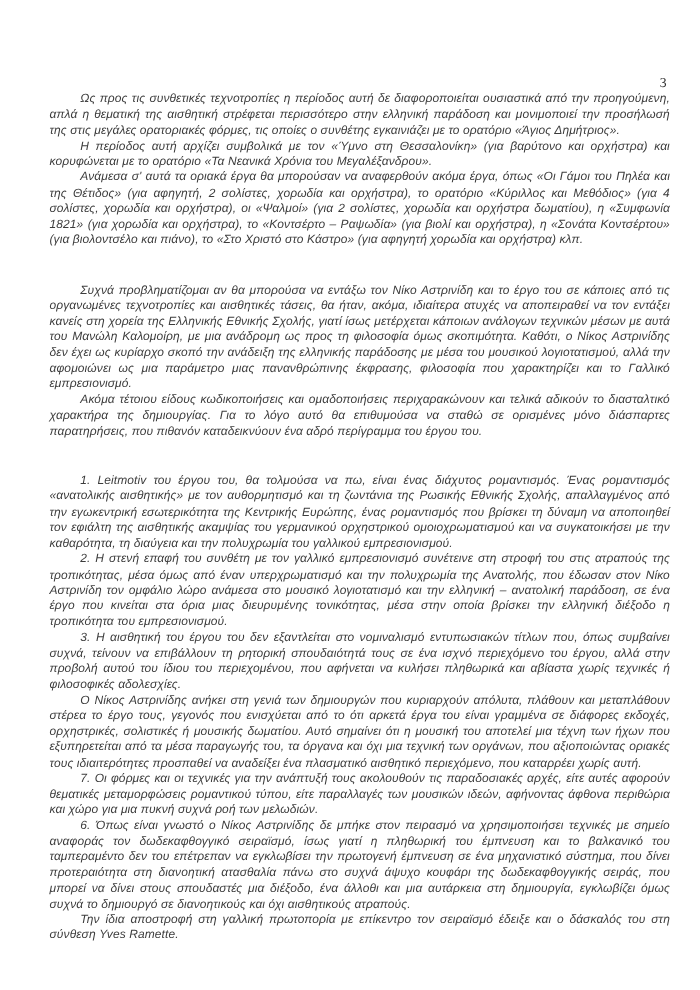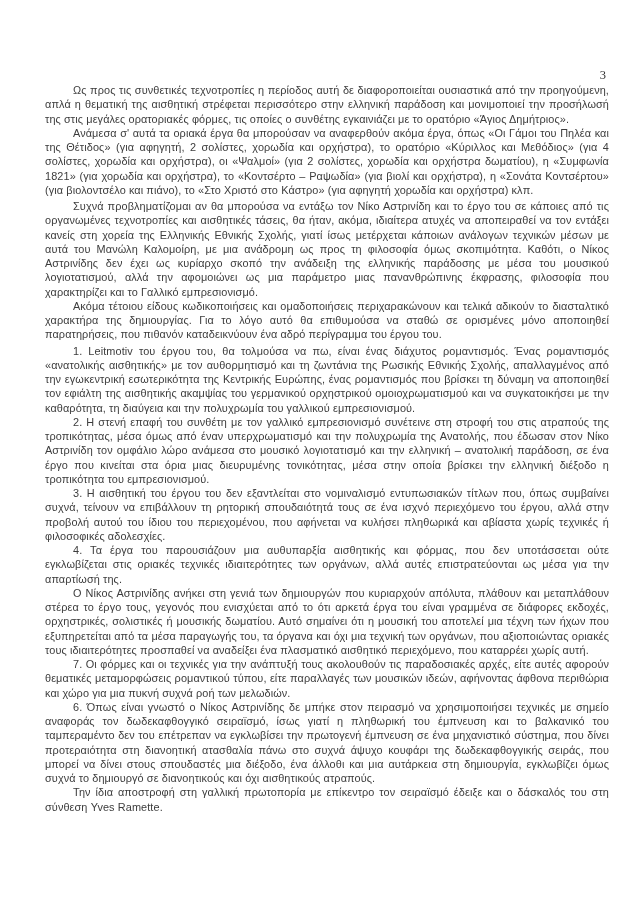--- a/index.html
+++ b/index.html
@@ -31,38 +31,39 @@
   }
   .body-text p {
     margin: 0;
     padding: 0;
     text-indent: 28px;
     text-align: justify;
     font-size: 10.9px;
     line-height: 14.25px;
     letter-spacing: 0.1px;
     color: #3c3c3c;
+    font-style: italic;
   }
   .body-text p.gap {
-    margin-top: 2px;
+    margin-top: 31px;
   }
 </style>
 </head>
 <body>
 
 <div class="page">
   <span class="page-number">3</span>
   <div class="body-text">
     <p>Ως προς τις συνθετικές τεχνοτροπίες η περίοδος αυτή δε διαφοροποιείται ουσιαστικά από την προηγούμενη, απλά η θεματική της αισθητική στρέφεται περισσότερο στην ελληνική παράδοση και μονιμοποιεί την προσήλωσή της στις μεγάλες ορατοριακές φόρμες, τις οποίες ο συνθέτης εγκαινιάζει με το ορατόριο «Άγιος Δημήτριος».</p>
+    <p>Η περίοδος αυτή αρχίζει συμβολικά με τον «Ύμνο στη Θεσσαλονίκη» (για βαρύτονο και ορχήστρα) και κορυφώνεται με το ορατόριο «Τα Νεανικά Χρόνια του Μεγαλέξανδρου».</p>
     <p>Ανάμεσα σ' αυτά τα οριακά έργα θα μπορούσαν να αναφερθούν ακόμα έργα, όπως «Οι Γάμοι του Πηλέα και της Θέτιδος» (για αφηγητή, 2 σολίστες, χορωδία και ορχήστρα), το ορατόριο «Κύριλλος και Μεθόδιος» (για 4 σολίστες, χορωδία και ορχήστρα), οι «Ψαλμοί» (για 2 σολίστες, χορωδία και ορχήστρα δωματίου), η «Συμφωνία 1821» (για χορωδία και ορχήστρα), το «Κοντσέρτο – Ραψωδία» (για βιολί και ορχήστρα), η «Σονάτα Κοντσέρτου» (για βιολοντσέλο και πιάνο), το «Στο Χριστό στο Κάστρο» (για αφηγητή χορωδία και ορχήστρα) κλπ.</p>
     <p class="gap">Συχνά προβληματίζομαι αν θα μπορούσα να εντάξω τον Νίκο Αστρινίδη και το έργο του σε κάποιες από τις οργανωμένες τεχνοτροπίες και αισθητικές τάσεις, θα ήταν, ακόμα, ιδιαίτερα ατυχές να αποπειραθεί να τον εντάξει κανείς στη χορεία της Ελληνικής Εθνικής Σχολής, γιατί ίσως μετέρχεται κάποιων ανάλογων τεχνικών μέσων με αυτά του Μανώλη Καλομοίρη, με μια ανάδρομη ως προς τη φιλοσοφία όμως σκοπιμότητα. Καθότι, ο Νίκος Αστρινίδης δεν έχει ως κυρίαρχο σκοπό την ανάδειξη της ελληνικής παράδοσης με μέσα του μουσικού λογιοτατισμού, αλλά την αφομοιώνει ως μια παράμετρο μιας πανανθρώπινης έκφρασης, φιλοσοφία που χαρακτηρίζει και το Γαλλικό εμπρεσιονισμό.</p>
-    <p>Ακόμα τέτοιου είδους κωδικοποιήσεις και ομαδοποιήσεις περιχαρακώνουν και τελικά αδικούν το διασταλτικό χαρακτήρα της δημιουργίας. Για το λόγο αυτό θα επιθυμούσα να σταθώ σε ορισμένες μόνο αποποιηθεί παρατηρήσεις, που πιθανόν καταδεικνύουν ένα αδρό περίγραμμα του έργου του.</p>
+    <p>Ακόμα τέτοιου είδους κωδικοποιήσεις και ομαδοποιήσεις περιχαρακώνουν και τελικά αδικούν το διασταλτικό χαρακτήρα της δημιουργίας. Για το λόγο αυτό θα επιθυμούσα να σταθώ σε ορισμένες μόνο διάσπαρτες παρατηρήσεις, που πιθανόν καταδεικνύουν ένα αδρό περίγραμμα του έργου του.</p>
     <p class="gap">1. Leitmotiv του έργου του, θα τολμούσα να πω, είναι ένας διάχυτος ρομαντισμός. Ένας ρομαντισμός «ανατολικής αισθητικής» με τον αυθορμητισμό και τη ζωντάνια της Ρωσικής Εθνικής Σχολής, απαλλαγμένος από την εγωκεντρική εσωτερικότητα της Κεντρικής Ευρώπης, ένας  ρομαντισμός που βρίσκει τη δύναμη να αποποιηθεί τον εφιάλτη της αισθητικής ακαμψίας του γερμανικού ορχηστρικού ομοιοχρωματισμού και να συγκατοικήσει με την καθαρότητα, τη διαύγεια και την πολυχρωμία του γαλλικού εμπρεσιονισμού.</p>
     <p>2. Η στενή επαφή του συνθέτη με τον γαλλικό εμπρεσιονισμό συνέτεινε στη στροφή του  στις ατραπούς της τροπικότητας, μέσα όμως από έναν υπερχρωματισμό και την πολυχρωμία της Ανατολής, που έδωσαν στον Νίκο Αστρινίδη τον ομφάλιο λώρο ανάμεσα στο μουσικό λογιοτατισμό και την ελληνική – ανατολική παράδοση, σε ένα έργο που κινείται στα όρια μιας διευρυμένης τονικότητας, μέσα στην οποία βρίσκει την ελληνική διέξοδο η τροπικότητα του εμπρεσιονισμού.</p>
     <p>3. Η αισθητική του έργου του δεν εξαντλείται στο νομιναλισμό εντυπωσιακών τίτλων που, όπως συμβαίνει συχνά, τείνουν να επιβάλλουν τη ρητορική σπουδαιότητά τους σε ένα ισχνό περιεχόμενο του έργου, αλλά στην προβολή αυτού του ίδιου του περιεχομένου, που αφήνεται να κυλήσει πληθωρικά και αβίαστα χωρίς τεχνικές ή φιλοσοφικές αδολεσχίες.</p>
-    <p>4. Τα έργα του παρουσιάζουν μια αυθυπαρξία αισθητικής και φόρμας, που δεν υποτάσσεται   ούτε εγκλωβίζεται στις οριακές τεχνικές ιδιαιτερότητες των οργάνων, αλλά αυτές επιστρατεύονται ως μέσα για την απαρτίωσή της.</p>
     <p>Ο Νίκος Αστρινίδης ανήκει στη γενιά των δημιουργών που κυριαρχούν απόλυτα, πλάθουν και μεταπλάθουν στέρεα το έργο τους, γεγονός που ενισχύεται από το ότι αρκετά έργα του είναι γραμμένα σε διάφορες εκδοχές, ορχηστρικές, σολιστικές ή μουσικής δωματίου. Αυτό σημαίνει ότι η μουσική του αποτελεί μια τέχνη των ήχων που εξυπηρετείται από τα μέσα παραγωγής του, τα όργανα και όχι μια τεχνική των οργάνων, που αξιοποιώντας οριακές τους ιδιαιτερότητες προσπαθεί να αναδείξει ένα πλασματικό αισθητικό περιεχόμενο, που καταρρέει χωρίς αυτή.</p>
     <p>7. Οι φόρμες και οι τεχνικές για την ανάπτυξή τους ακολουθούν τις παραδοσιακές αρχές, είτε αυτές αφορούν θεματικές μεταμορφώσεις ρομαντικού τύπου, είτε παραλλαγές των μουσικών ιδεών, αφήνοντας άφθονα περιθώρια και χώρο για μια πυκνή συχνά ροή των μελωδιών.</p>
     <p>6. Όπως είναι γνωστό ο Νίκος Αστρινίδης δε μπήκε στον πειρασμό να χρησιμοποιήσει τεχνικές με σημείο αναφοράς τον δωδεκαφθογγικό σειραϊσμό, ίσως γιατί η πληθωρική του έμπνευση και το βαλκανικό του ταμπεραμέντο δεν του επέτρεπαν να εγκλωβίσει την πρωτογενή έμπνευση σε ένα μηχανιστικό σύστημα, που δίνει προτεραιότητα στη διανοητική ατασθαλία πάνω στο συχνά άψυχο κουφάρι της δωδεκαφθογγικής σειράς, που μπορεί να δίνει στους σπουδαστές μια διέξοδο, ένα άλλοθι  και μια αυτάρκεια στη δημιουργία, εγκλωβίζει όμως συχνά το δημιουργό σε διανοητικούς και όχι αισθητικούς ατραπούς.</p>
     <p>Την ίδια αποστροφή στη γαλλική πρωτοπορία με επίκεντρο τον σειραϊσμό έδειξε και ο δάσκαλός του στη σύνθεση Yves Ramette.</p>
 
   </div>
 </div>
 
 </body></html>

